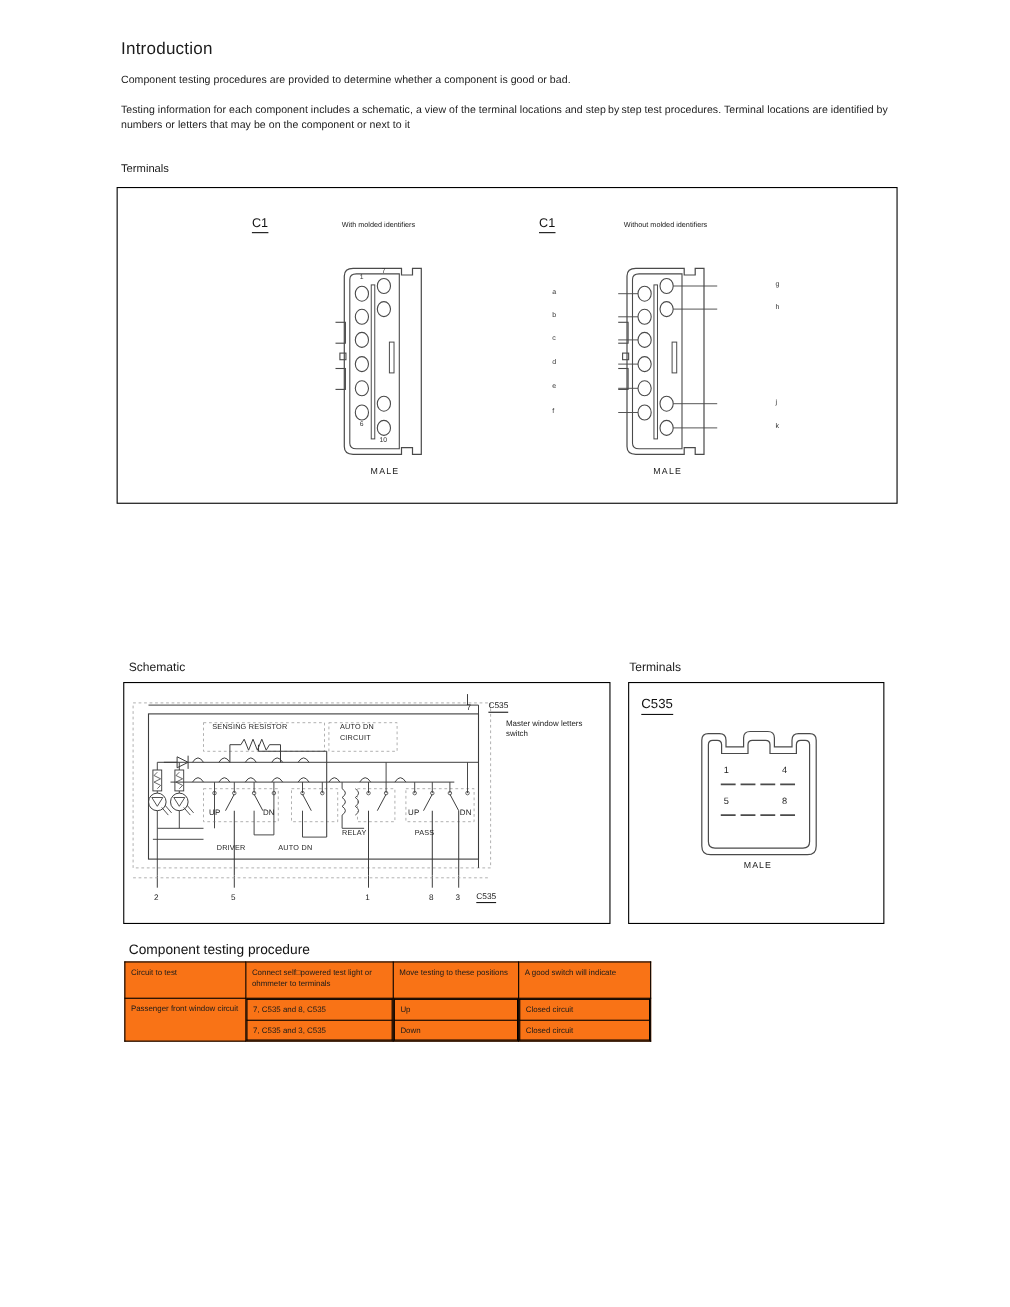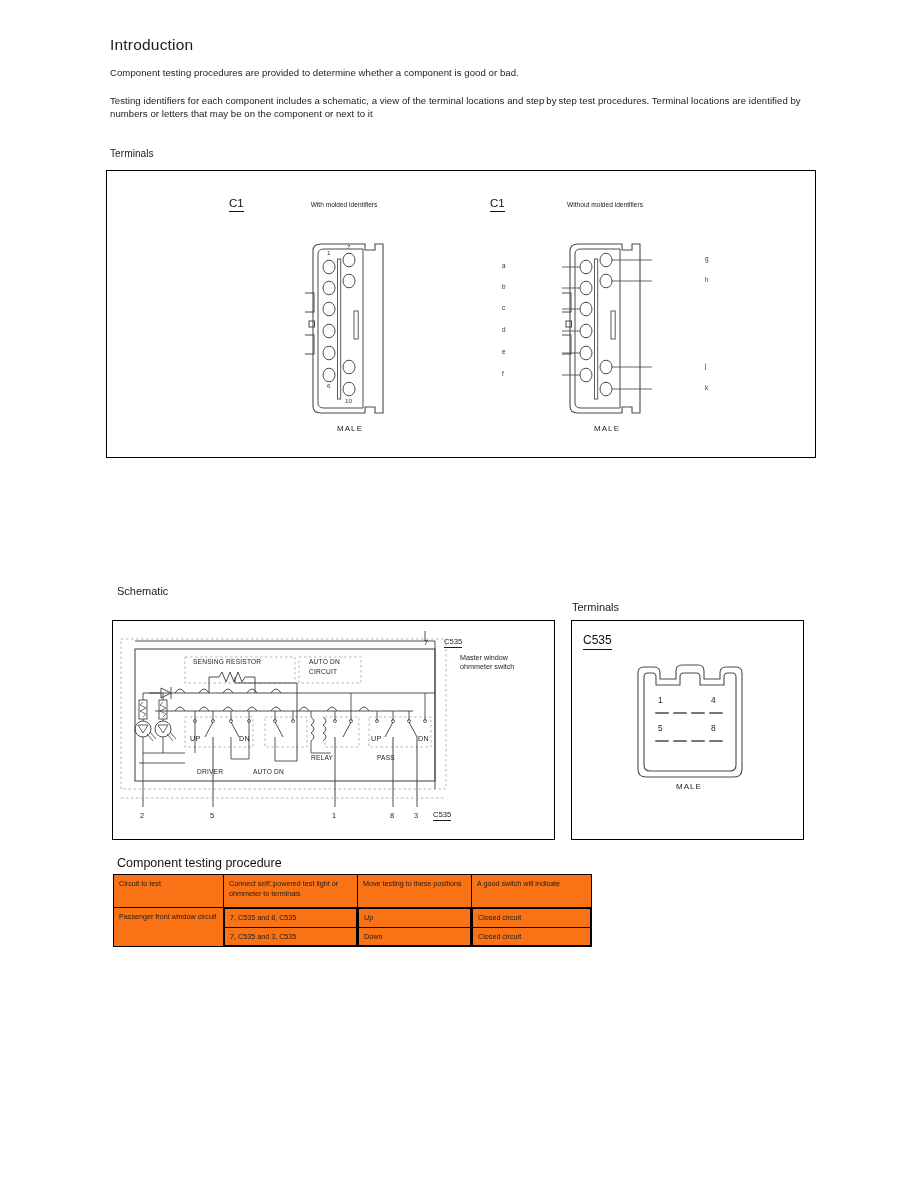--- a/index.html
+++ b/index.html
@@ -110,21 +110,21 @@
     font-size: 17.5px;
     color: #131313;
     letter-spacing: 0.1px;
     white-space: nowrap;
   }
   .sub-caption {
     position: absolute;
     font-size: 11px;
     color: #1b1b1b;
   }
-  #schematic-caption { left: 117px; top: 585px; }
+  #schematic-caption { left: 117px; top: 601px; }
   #terminals-caption { left: 572px; top: 601px; }
 
   
   #schematic-box {
     left: 112px;
     top: 620px;
     width: 443px;
     height: 220px;
   }
   #terminals-box {
@@ -240,21 +240,21 @@
 </style>
 </head>
 <body>
 
 <div class="page">
 
   <div class="intro-heading">Introduction</div>
 
   <div class="para" id="intro-p1">Component testing procedures are provided to determine whether a component is good or bad.</div>
 
-  <div class="para" id="intro-p2">Testing identifiers for each component includes a schematic, a view of the terminal locations and step by step test procedures. Terminal locations are identified by numbers or letters that may be on the component or next to it</div>
+  <div class="para" id="intro-p2">Testing information for each component includes a schematic, a view of the terminal locations and step by step test procedures. Terminal locations are identified by numbers or letters that may be on the component or next to it</div>
 
   <div id="terminals-caption-top">Terminals</div>
 
   <div class="framed-box" id="c1-box">
 
     <div class="conn-group" style="left:0;top:0;width:355px;height:100%;">
 
       <div style="position:absolute;left:122px;top:22px;">
         <span class="conn-code">C1</span>
       </div>
@@ -517,21 +517,21 @@
     <div class="sch-pin" style="left:97px;top:190px;">5</div>
     <div class="sch-pin" style="left:219px;top:190px;">1</div>
     <div class="sch-pin" style="left:277px;top:190px;">8</div>
     <div class="sch-pin" style="left:301px;top:190px;">3</div>
     <div class="sch-conn-code" style="left:320px;top:189px;">C535</div>
   </div>
 
   <div class="sch-pin" style="position:absolute;left:424px;top:638px;">7</div>
   <div class="sch-conn-code" style="position:absolute;left:444px;top:637px;">C535</div>
 
-  <div id="sch-annot">Master window ohmmeter switch</div>
+  <div id="sch-annot">Master window letters switch</div>
 
   <div class="framed-box" id="terminals-box">
     <svg width="231" height="218" viewBox="0 0 231 218" style="position:absolute;left:0;top:0;">
       <g fill="none" stroke="#4a4a4a" stroke-width="1.1">
 
         <path d="M66 62
                  L66 52 Q66 46 72 46 L82 46 Q88 46 88 52 L88 58
                  L104 58 L104 50 Q104 44 110 44 L126 44 Q132 44 132 50 L132 58
                  L148 58 L148 52 Q148 46 154 46 L164 46 Q170 46 170 52 L170 62
                  L170 148 Q170 156 162 156 L74 156 Q66 156 66 148 Z"></path>

